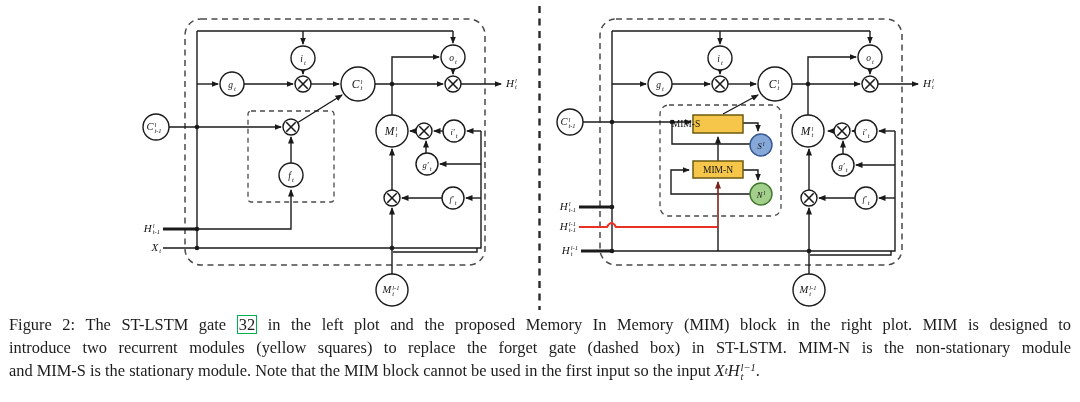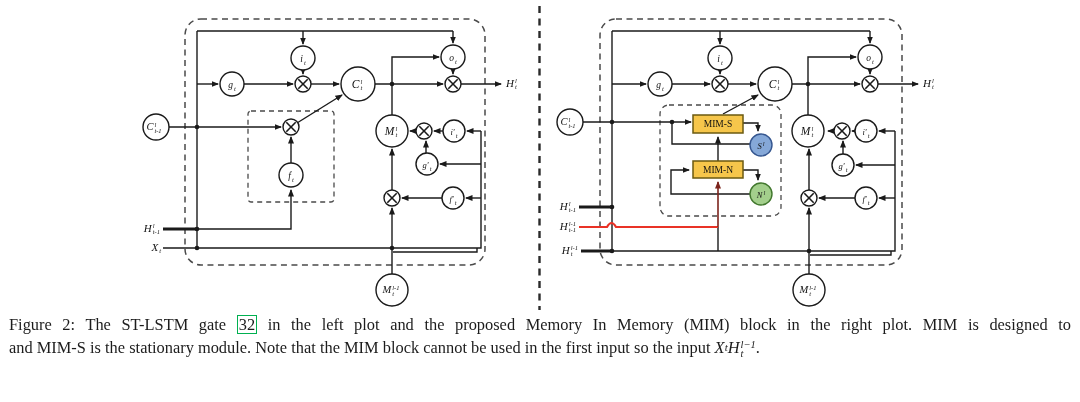--- a/index.html
+++ b/index.html
@@ -380,21 +380,21 @@
           <span></span>
         </span>
       </span>
     <span class="lbl sz-xs" style="left:761px;top:195px">
         <span class="b">N</span>
         <span class="ss">
           <span>l</span>
           <span></span>
         </span>
       </span>
-    <span class="mim-lbl" style="left:718px;top:124px">MIM-S</span>
+    <span class="mim-lbl" style="left:686px;top:124px">MIM-S</span>
     <span class="mim-lbl" style="left:718px;top:170px">MIM-N</span>
     <span class="lbl io-lbl anchor-left" style="left:923px;top:83px">
         <span class="b">H</span>
         <span class="ss">
           <span>l</span>
           <span>t</span>
         </span>
       </span>
     <span class="lbl io-lbl anchor-right" style="left:576px;top:206px">
         <span class="b">H</span>
@@ -414,20 +414,21 @@
         <span class="b">H</span>
         <span class="ss">
           <span>l-1</span>
           <span>t</span>
         </span>
       </span>
   </div>
 
   <div class="caption">
     <div class="cap-line j"><span>Figure 2: The ST-LSTM gate </span><span class="cite" style="border-color: rgb(0, 176, 80);">32</span><span> in the left plot and the proposed Memory In Memory (MIM) block in the right plot. MIM is designed to</span></div>
+    <div class="cap-line j">introduce two recurrent modules (yellow squares) to replace the forget gate (dashed box) in ST-LSTM. MIM-N is the non-stationary module</div>
     <div class="cap-line"><span>and MIM-S is the stationary module. Note that the MIM block cannot be used in the first input so the input </span><span class="cm">
           <i>X</i>
           <sub>t</sub>
         </span><span class="cm">
           <i>H</i>
           <span class="cx">
             <span>l−1</span>
             <span>t</span>
           </span>
         </span><span>.</span></div>

